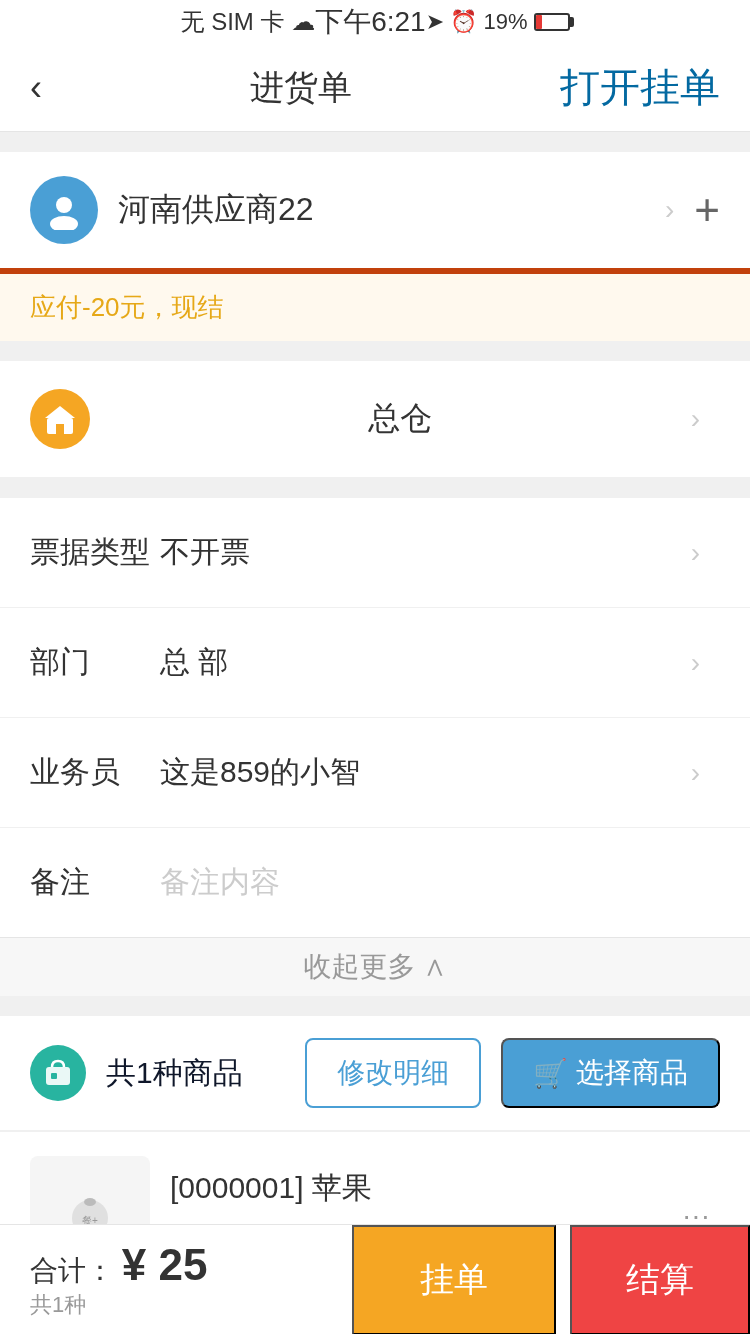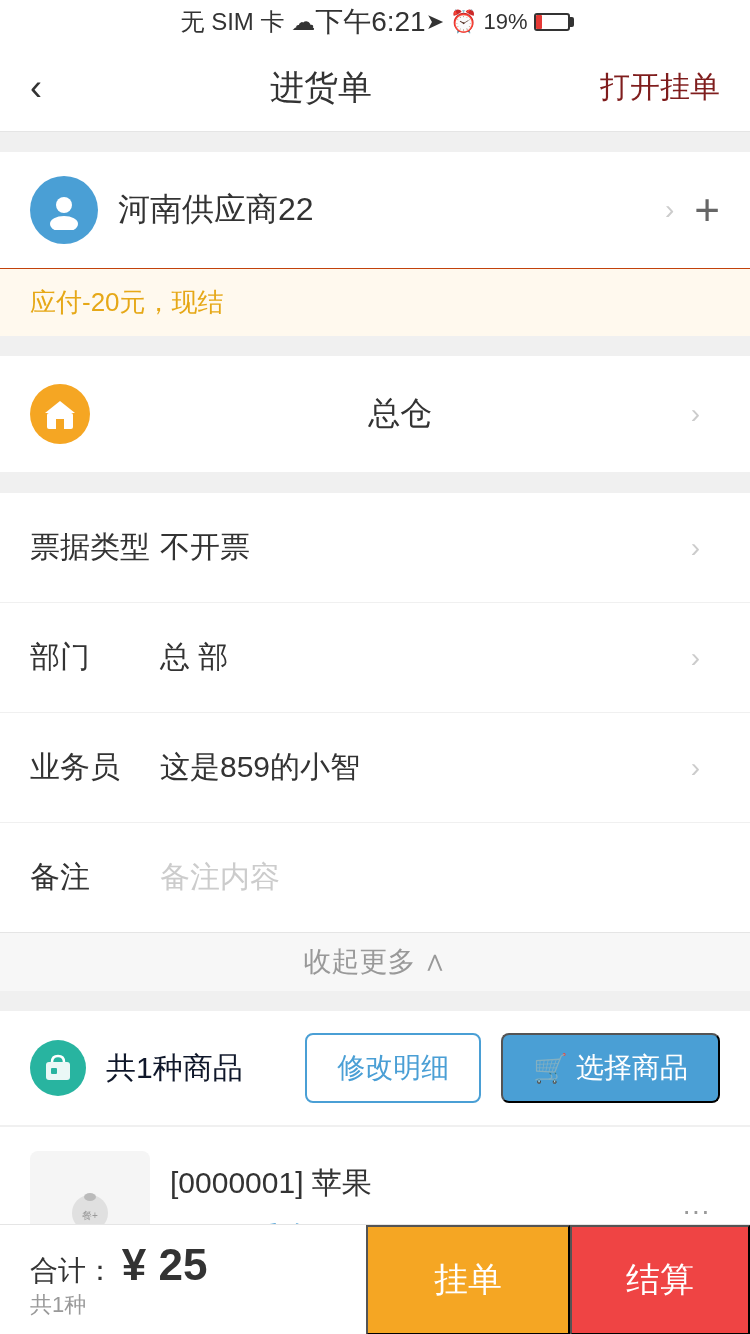--- a/index.html
+++ b/index.html
@@ -42,41 +42,41 @@
       font-size: 36px;
       color: #333;
       cursor: pointer;
     }
     .nav-title {
       font-size: 34px;
       font-weight: 500;
       color: #333;
     }
     .nav-action {
-      font-size: 30px;
-      color: #7f1d1d;
+      font-size: 40px;
+      color: #0369a1;
     }
 
     
     .section-gap {
       height: 20px;
       background: #f0f0f0;
     }
 
     
     .card-section {
       background: #fff;
     }
 
     
     .supplier-row {
       display: flex;
       align-items: center;
       padding: 24px 30px;
-      border-bottom: 1px solid #c2410c;
+      border-bottom: 6px solid #c2410c;
     }
     .supplier-avatar {
       width: 68px;
       height: 68px;
       border-radius: 50%;
       background: #4a9fd5;
       display: flex;
       align-items: center;
       justify-content: center;
       margin-right: 20px;
@@ -253,20 +253,21 @@
     .bottom-bar {
       position: fixed;
       bottom: 0;
       left: 0;
       width: 750px;
       height: 110px;
       display: flex;
       align-items: center;
       background: #fff;
       border-top: 1px solid #e5e5e5;
+      gap: 14px;
     }
     .total-section {
       flex: 1;
       padding: 0 30px;
     }
     .total-label {
       font-size: 28px;
       color: #333;
     }
     .total-amount {

